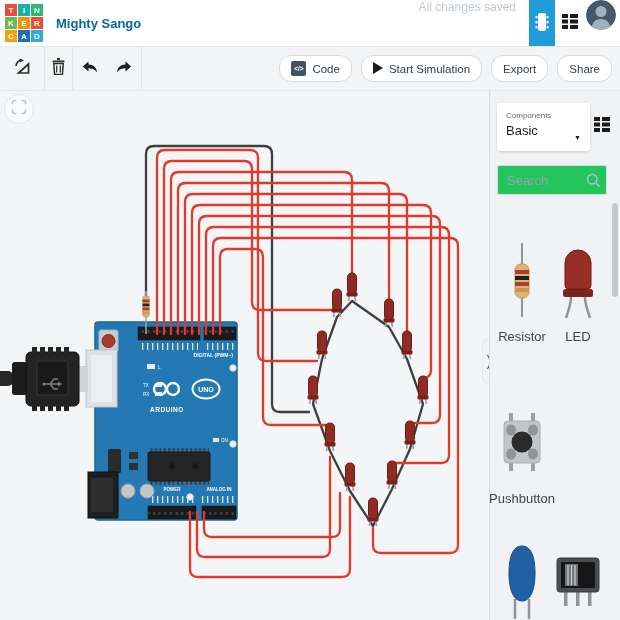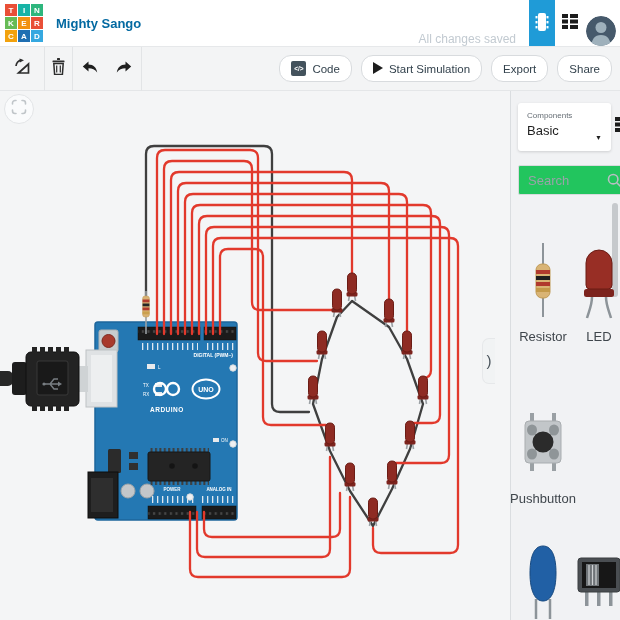--- a/index.html
+++ b/index.html
@@ -12,21 +12,21 @@
   .logo { display: grid; grid-template-columns: repeat(3,12px); grid-auto-rows: 12px;
     gap: 1px; margin-left: 5px; cursor: pointer; }
   .logo .tile { display: flex; align-items: center; justify-content: center;
     color: #fff; font-size: 8px; font-weight: bold; }
   .tile:nth-child(1){background:#e94f37}.tile:nth-child(2){background:#17b3a6}
   .tile:nth-child(3){background:#2eb67d}.tile:nth-child(4){background:#66bb55}
   .tile:nth-child(5){background:#f29111}.tile:nth-child(6){background:#e94f37}
   .tile:nth-child(7){background:#f2a20d}.tile:nth-child(8){background:#1f6fb2}
   .tile:nth-child(9){background:#35a8e0}
   .title { margin-left: 13px; font-size: 13px; font-weight: bold; color: #0369a1; }
-  .hright { margin-left: auto; display: flex; align-items: flex-end; height: 100%; }
+  .hright { margin-left: auto; display: flex; align-items: flex-start; height: 100%; }
   .savestatus { color: #c2cad1; font-size: 12px; margin-right: 13px; }
   .circuits-btn { width: 26px; height: 46px; background: #1f9bd7; border: none;
     display: flex; align-items: center; justify-content: center; cursor: pointer; }
   .list-btn { width: 30px; height: 46px; background: none; border: none;
     display: flex; align-items: center; justify-content: center; cursor: pointer; }
   .avatar { width: 30px; height: 30px; border-radius: 50%; margin: 0 4px 0 1px;
     overflow: hidden; flex: none; cursor: pointer; }
 
   
   .toolbar { position: absolute; top: 47px; left: 0; right: 0; height: 44px;
@@ -45,21 +45,21 @@
   svg.scene { position: absolute; left: 0; top: 0; }
   svg text { font-family: "Liberation Sans", sans-serif; }
   .fit-btn { position: absolute; left: 4px; top: 3px; width: 30px; height: 30px; border-radius: 50%;
     background: #fafbfc; border: 1px solid #e3e5e7; display: flex; align-items: center;
     justify-content: center; cursor: pointer; }
   .collapse-tab { position: absolute; left: 482px; top: 247px; width: 13px; height: 46px;
     background: #f1f3f4; border: 1px solid #e6e8ea; border-right: none; border-radius: 7px 0 0 7px;
     color: #4a545c; font-size: 15px; line-height: 44px; text-align: center; cursor: pointer; }
 
   
-  .panel { position: absolute; top: 91px; right: 0; width: 110px; height: 529px;
+  .panel { position: absolute; top: 91px; right: 0; width: 131px; height: 529px;
     background: #f1f2f4; border-left: 1px solid #dadde0; padding-left: 30px; }
   .dropdown-card { position: absolute; left: 7px; top: 12px; width: 93px; height: 48px;
     background: #fff; border-radius: 3px; box-shadow: 0 1px 3px rgba(0,0,0,.15);
     padding: 8px 9px; cursor: pointer; }
   .dd-label { font-size: 8px; color: #666e75; }
   .dd-value { font-size: 13px; color: #1f1f1f; margin-top: 3px; }
   .dd-caret { position: absolute; right: 9px; bottom: 10px; font-size: 7px; color: #1f1f1f; }
   .toggle-btn { position: absolute; left: 101px; top: 24px; width: 22px; height: 22px;
     background: none; border: none; cursor: pointer; }
   .search-wrap { position: absolute; left: 7px; top: 74px; width: 110px; height: 30px; }

